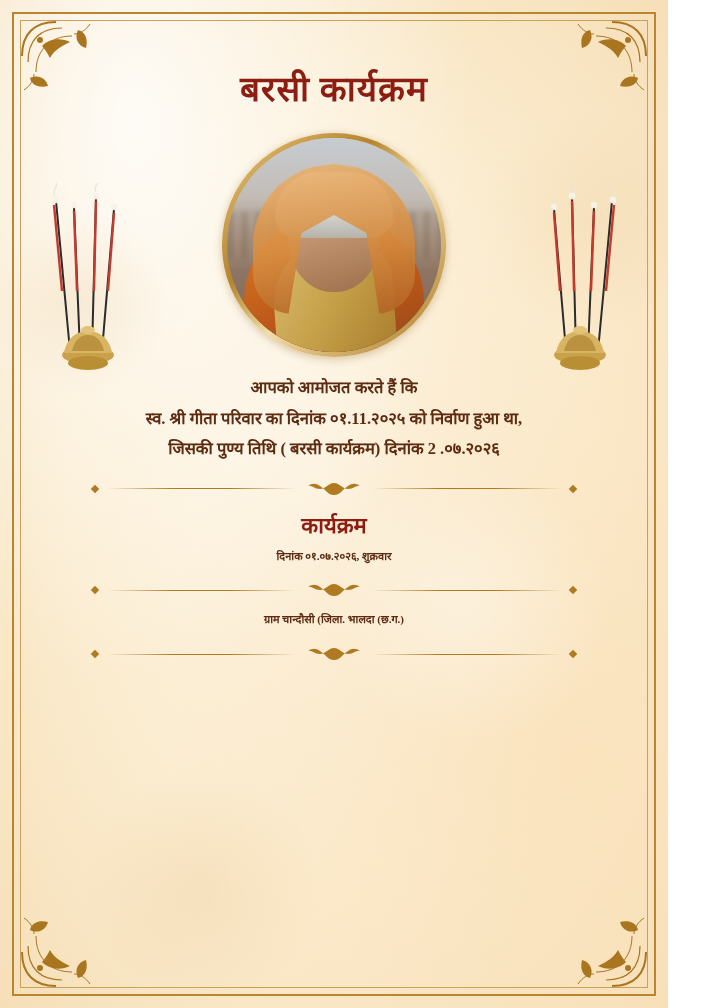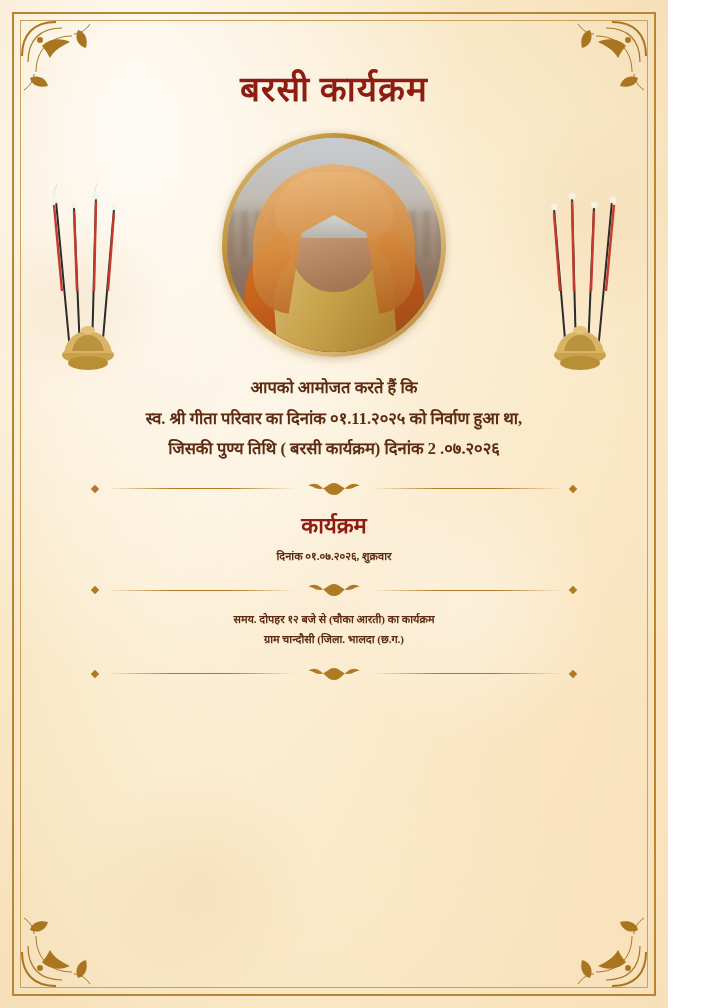--- a/index.html
+++ b/index.html
@@ -416,21 +416,20 @@
       <span class="rule"></span>
       <svg viewBox="0 0 60 16" width="60" height="16" fill="currentColor">
         <path d="M30 2 C24 2 22 8 16 8 C10 8 8 4 4 5 C8 2 12 2 16 5 C22 9 24 14 30 14 C36 14 38 9 44 5 C48 2 52 2 56 5 C52 4 50 8 44 8 C38 8 36 2 30 2 Z"></path>
         <circle cx="30" cy="8" r="2.4"></circle>
       </svg>
       <span class="rule"></span>
       <span class="dot"></span>
     </div>
 
     <div class="block">
-      <div class="section-line">समय. दोपहर १२ बजे से (चौका आरती) का कार्यक्रम</div>
       <div class="section-line">ग्राम चान्दौसी (जिला. भालदा (छ.ग.)</div>
     </div>
 
     <div class="divider">
       <span class="dot"></span>
       <span class="rule"></span>
       <svg viewBox="0 0 60 16" width="60" height="16" fill="currentColor">
         <path d="M30 2 C24 2 22 8 16 8 C10 8 8 4 4 5 C8 2 12 2 16 5 C22 9 24 14 30 14 C36 14 38 9 44 5 C48 2 52 2 56 5 C52 4 50 8 44 8 C38 8 36 2 30 2 Z"></path>
         <circle cx="30" cy="8" r="2.4"></circle>
       </svg>

